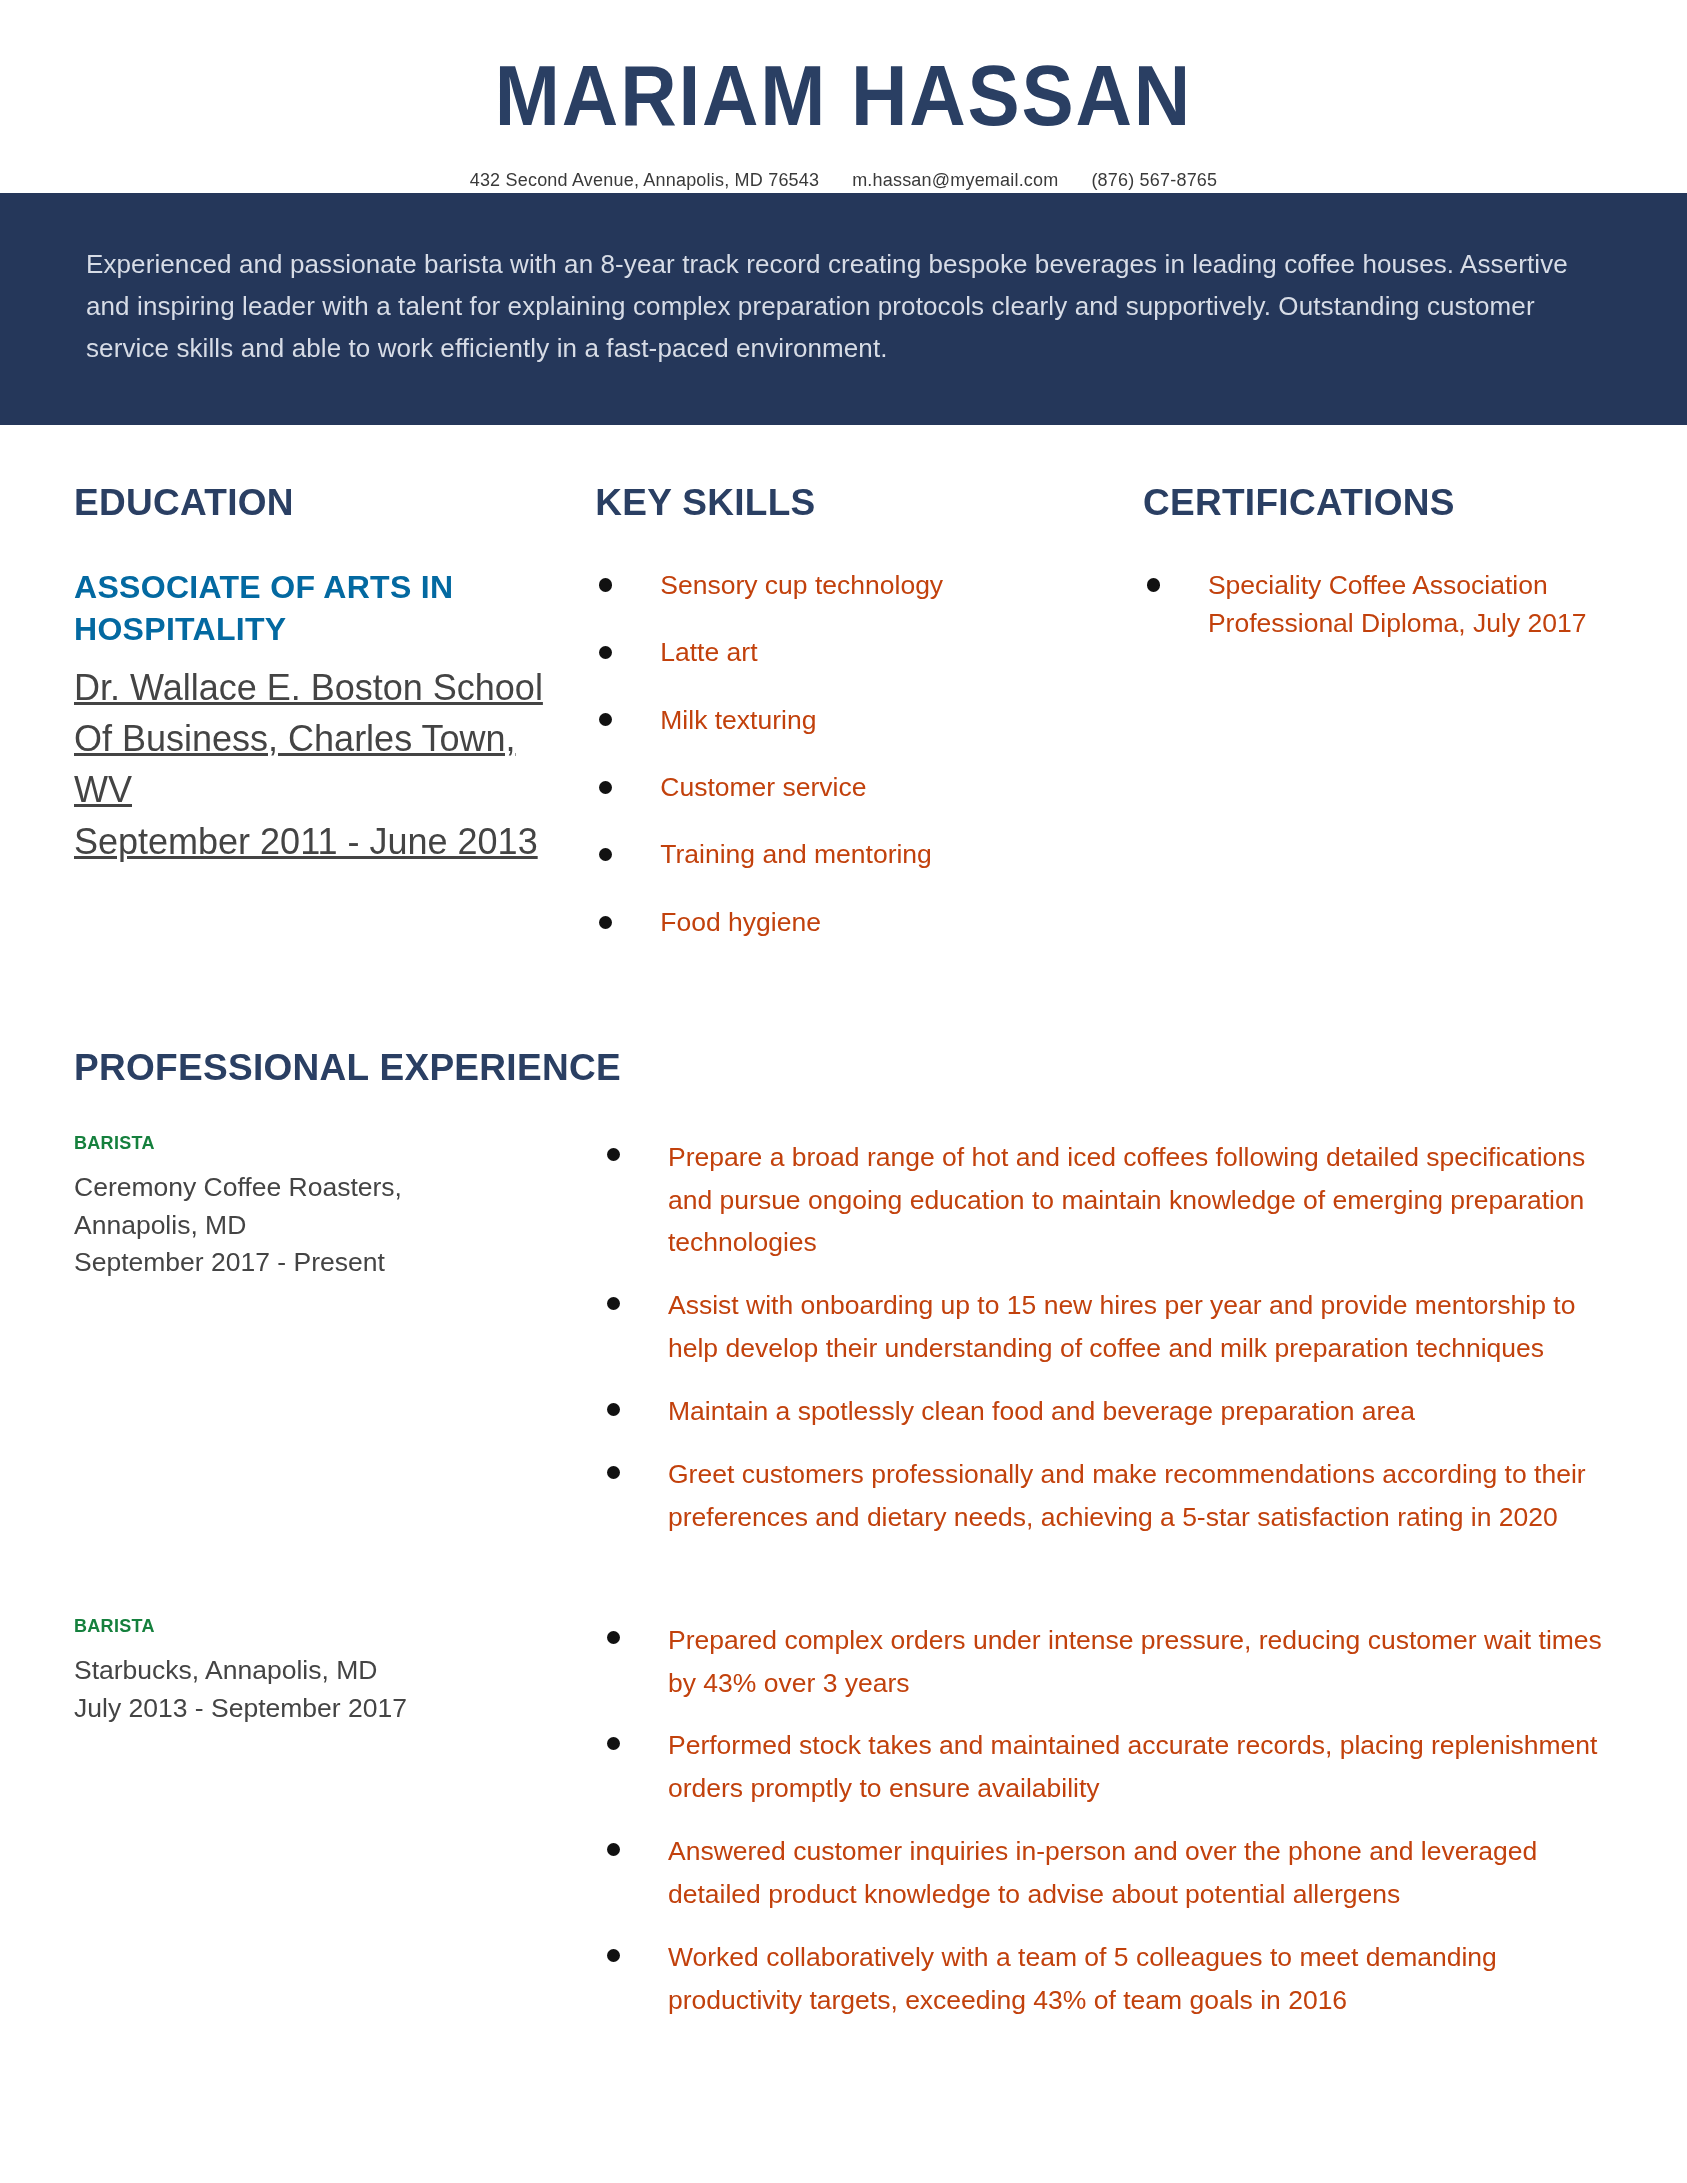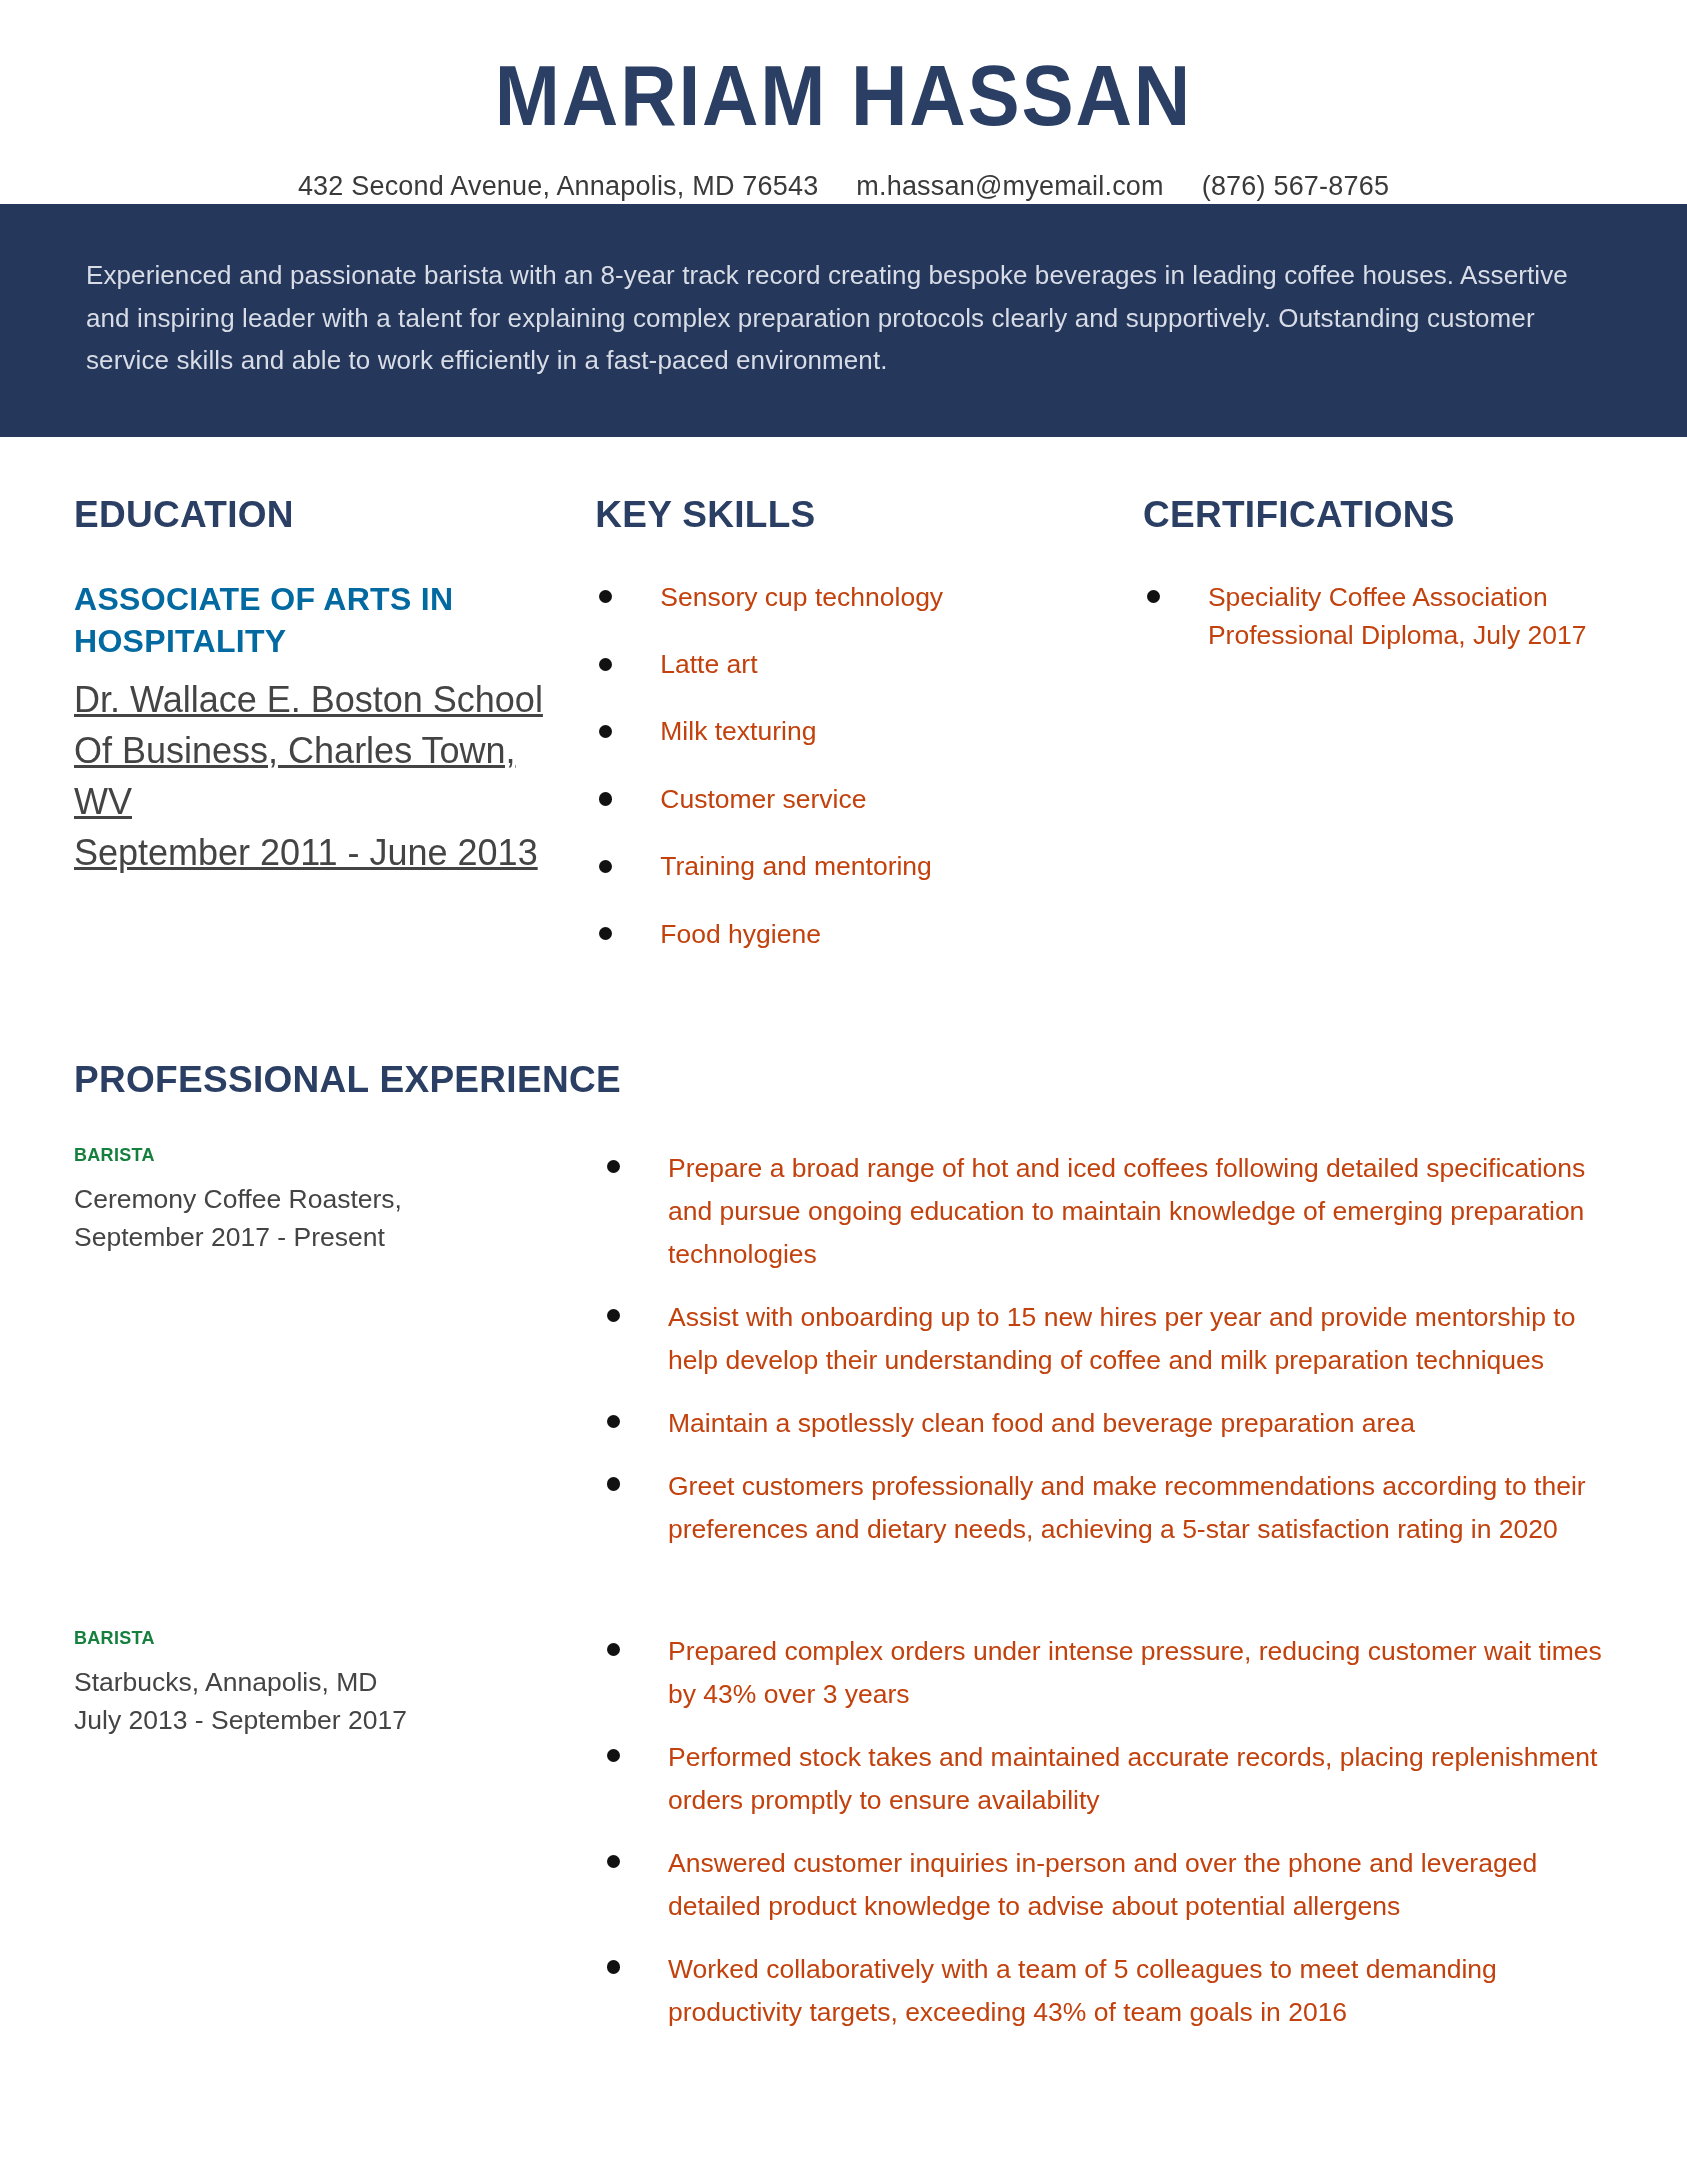--- a/index.html
+++ b/index.html
@@ -32,21 +32,21 @@
     line-height: 1.04;
     font-weight: 700;
     letter-spacing: 2px;
     color: #2a3f63;
     margin: 0;
     font-stretch: condensed;
     transform: scaleX(0.92);
   }
   .contact-line {
     margin-top: 29px;
-    font-size: 27px;
+    font-size: 18px;
     line-height: 1.3;
     color: #3a3a3a;
     letter-spacing: 0.2px;
   }
   .contact-sep {
     display: inline-block;
     width: 22.5px;
   }
 
   
@@ -255,20 +255,21 @@
 
   <div class="experience">
     <h2 class="section-heading">PROFESSIONAL EXPERIENCE</h2>
 
     <div class="exp-entries">
 
       <div class="exp-entry">
         <div class="exp-left">
           <div class="exp-title">BARISTA</div>
           <div class="exp-meta">Ceremony Coffee Roasters,</div>
+          <div class="exp-meta">Annapolis, MD</div>
           <div class="exp-meta">September 2017 - Present</div>
         </div>
         <div class="exp-right">
           <ul class="bullets wide">
             <li>
               <span class="dot"></span>
               <span>Prepare a broad range of hot and iced coffees following detailed specifications and pursue ongoing education to maintain knowledge of emerging preparation technologies</span>
             </li>
             <li>
               <span class="dot"></span>

